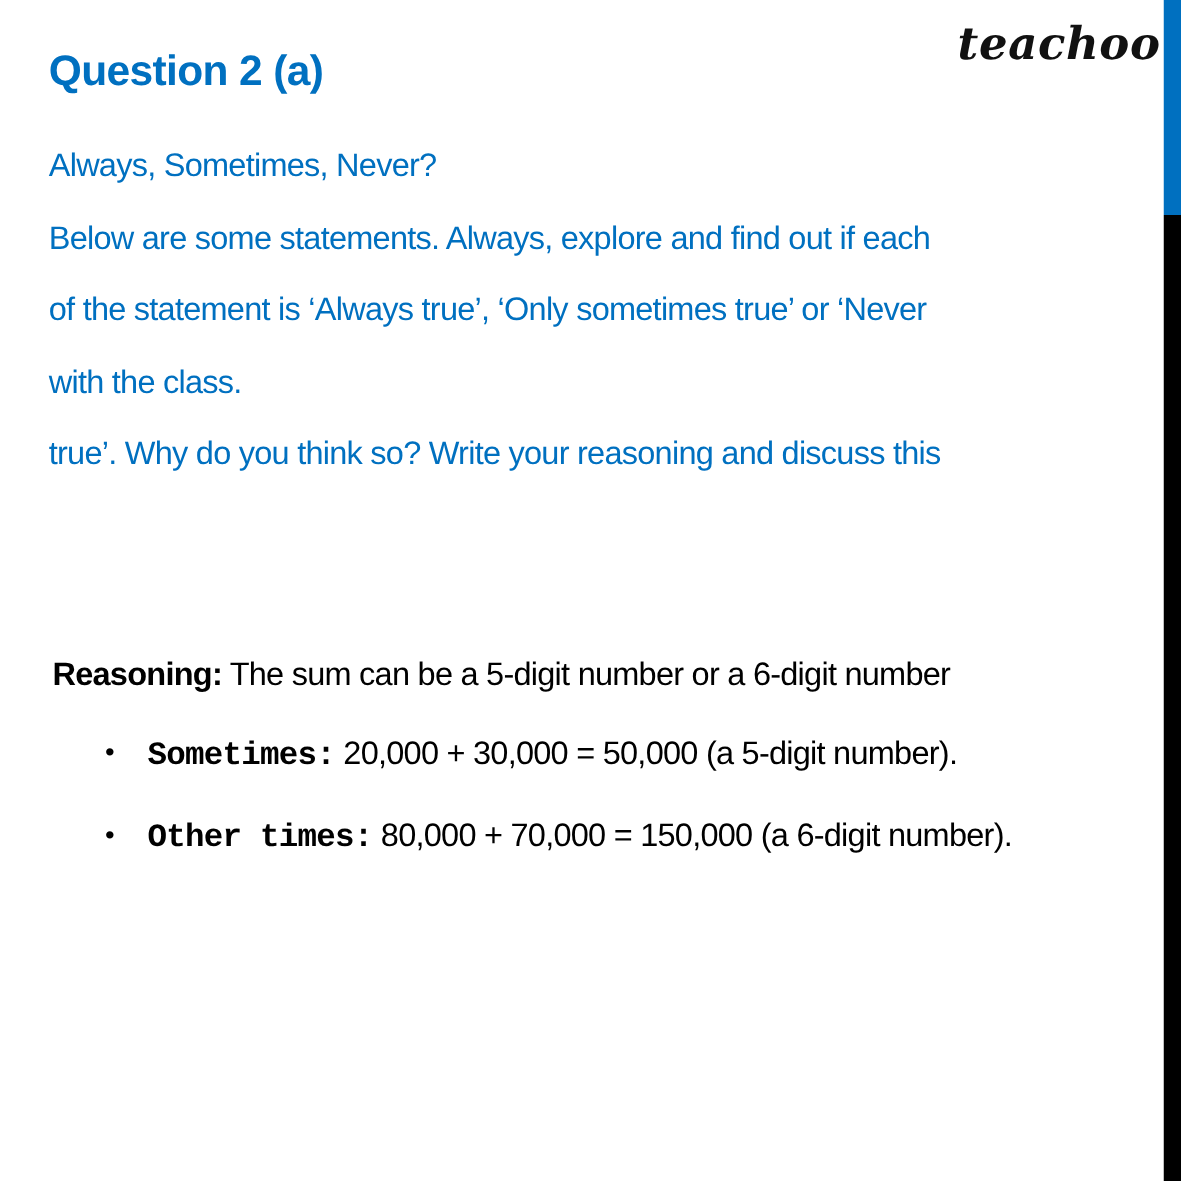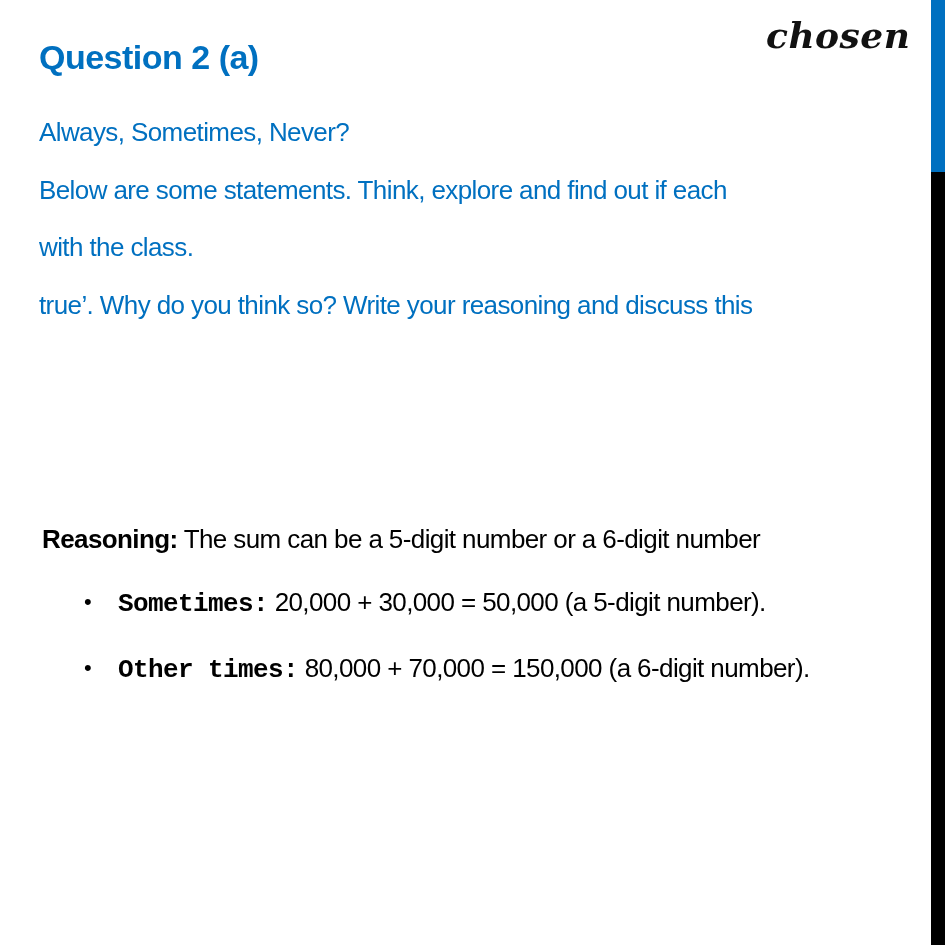--- a/index.html
+++ b/index.html
@@ -40,27 +40,28 @@
     ul.bullets li { line-height: 64px; position: relative; padding-left: 34px; white-space: nowrap; }
     ul.bullets li .dot { position: absolute; left: 0; top: 0; font-size: 22px; }
     ul.bullets li b { font-weight: bold; font-family: Liberation Mono, monospace; }
   </style>
 </head>
 <body>
 
 <div class="side-bar-blue"></div>
 <div class="side-bar-black"></div>
 
-<div class="logo">chosen</div>
+<div class="logo">teachoo</div>
 
 <div class="q-title">Question 2 (a)</div>
 
 <div class="q-text">
   <div>Always, Sometimes, Never?</div>
-  <div>Below are some statements. Think, explore and find out if each</div>
+  <div>Below are some statements. Always, explore and find out if each</div>
+  <div>of the statement is ‘Always true’, ‘Only sometimes true’ or ‘Never</div>
   <div>with the class.</div>
   <div>true’. Why do you think so? Write your reasoning and discuss this</div>
 </div>
 
 <div class="answer">
   <div class="reason">
     <div><b>Reasoning:</b><span> The sum can be a 5-digit number or a 6-digit number</span></div>
   </div>
   <ul class="bullets">
     <li>

